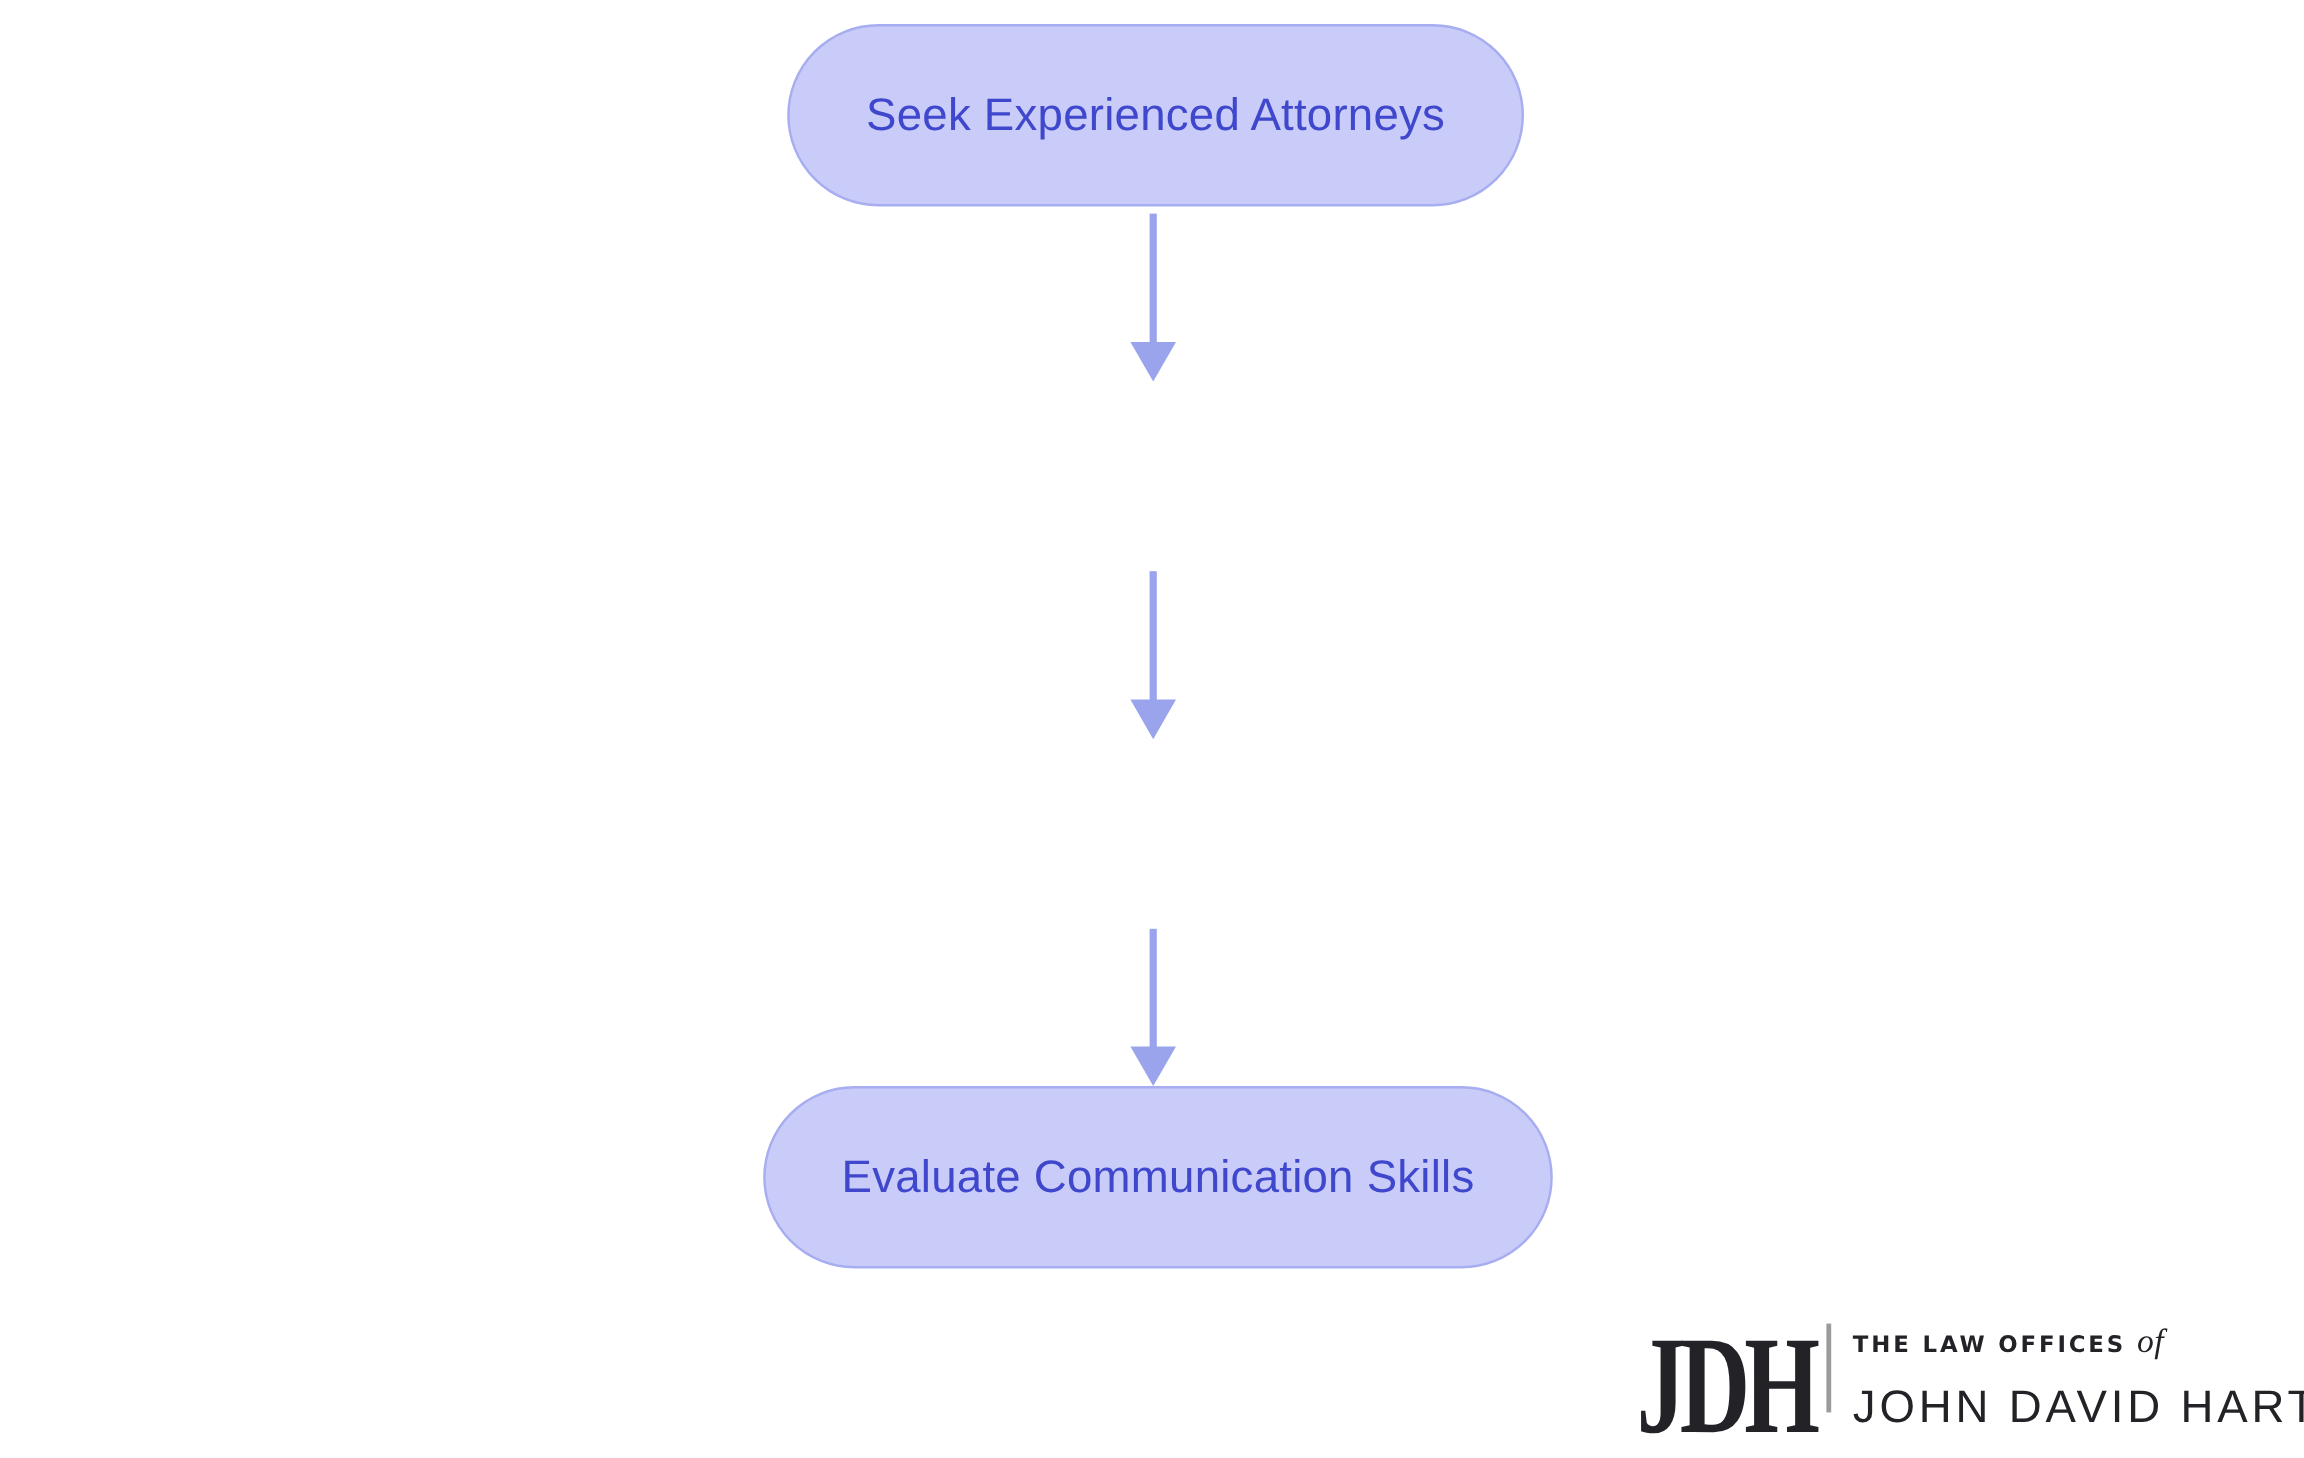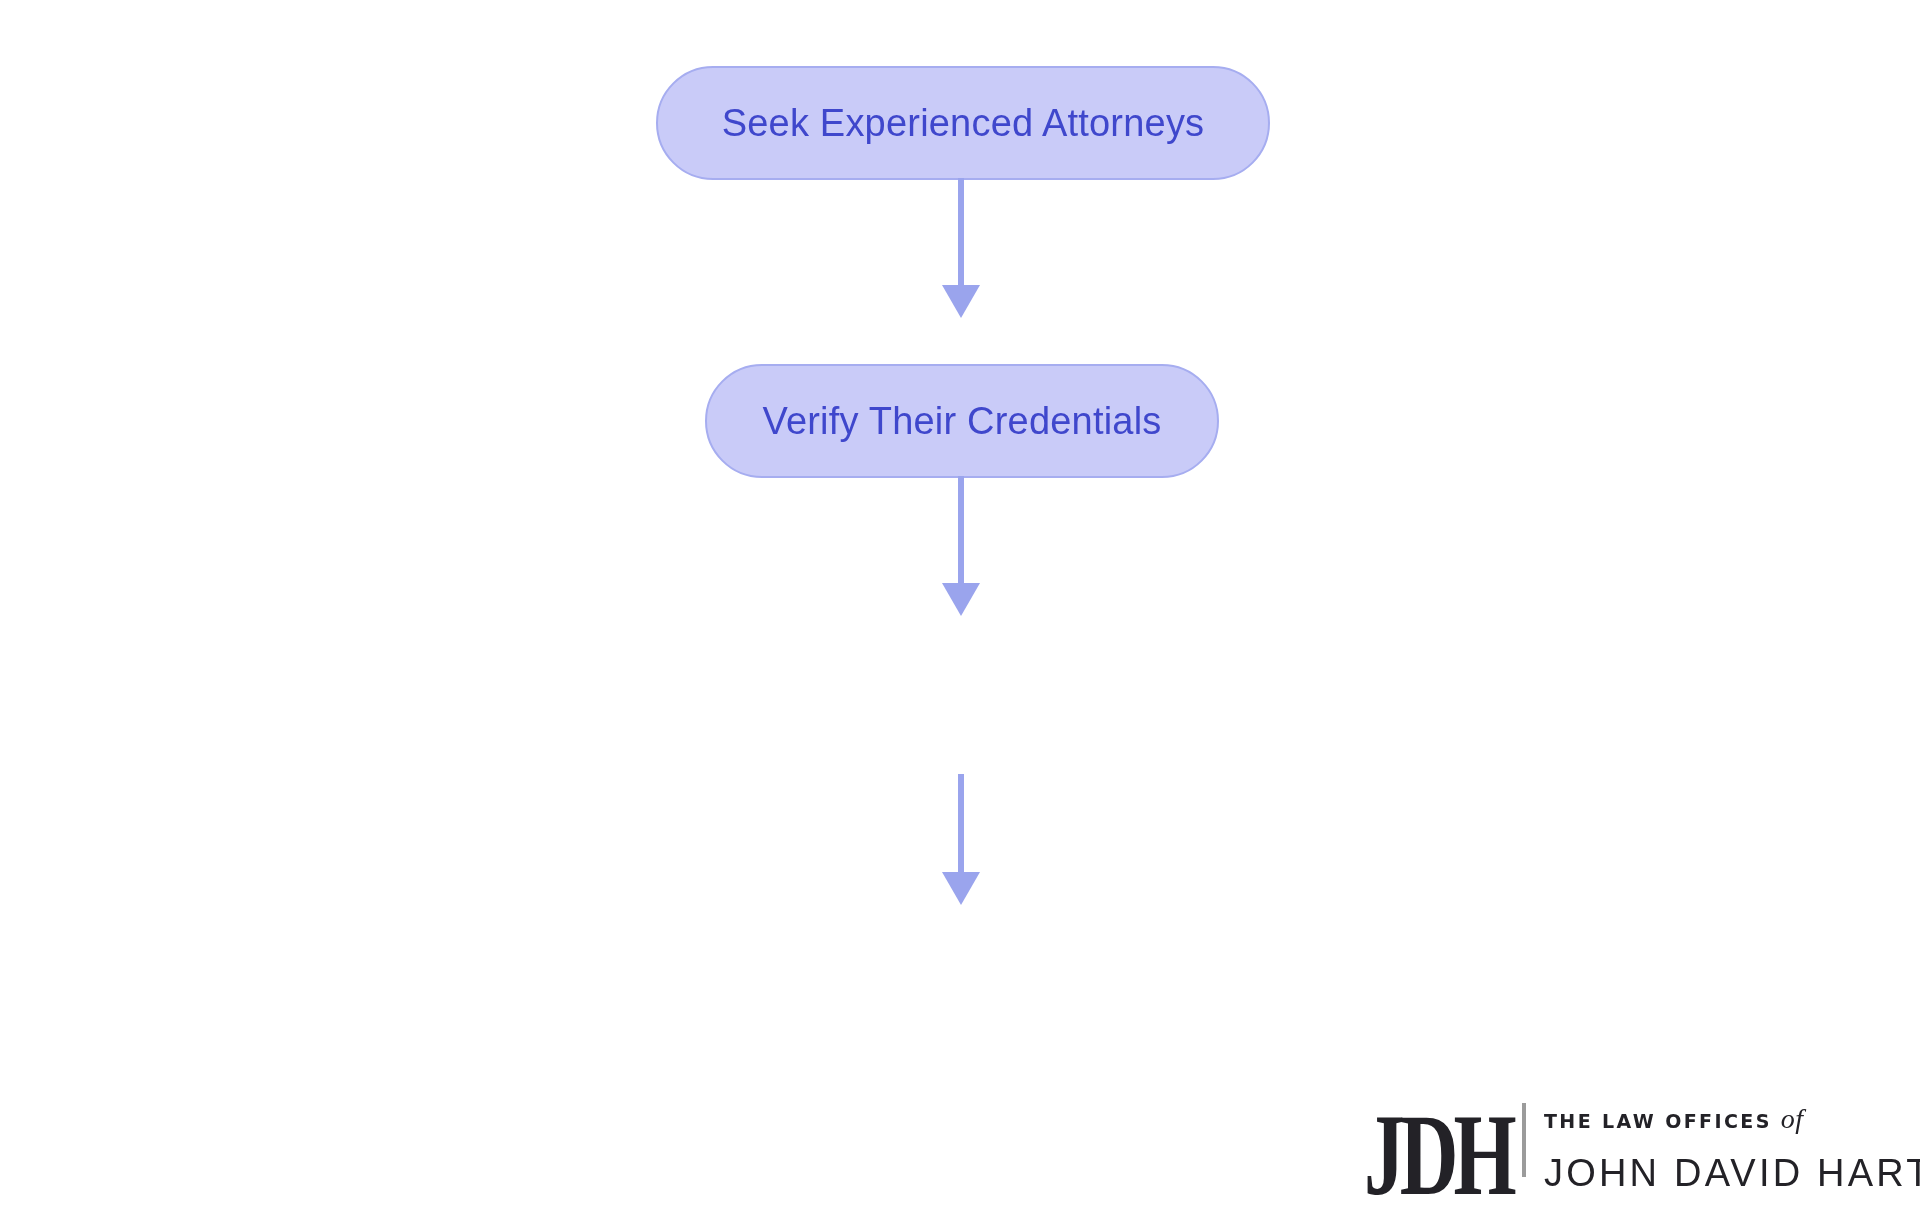--- a/index.html
+++ b/index.html
@@ -13,32 +13,31 @@
     height: 1215px;
     background: var(--page-bg, #ffffff);
     overflow: hidden;
     font-family: "Liberation Sans", sans-serif;
   }
 
   
   .flow-node {
     position: absolute;
     box-sizing: border-box;
-    height: 114px;
+    height: 152px;
     border-radius: 79px;
     background: var(--node-fill, #c9cbf8);
     border: 2.5px solid var(--node-border, #a6adf0);
     display: flex;
     align-items: center;
     justify-content: center;
     color: var(--node-text, #3f47cc);
     font-size: 38px;
     letter-spacing: 0.2px;
     white-space: nowrap;
-    margin-top: 46px;
   }
   .node-1 { left: 656px; top:  20px; width: 614px; }
   .node-2 { left: 705px; top: 318px; width: 514px; }
   .node-3 { left: 692px; top: 616px; width: 546px; }
   .node-4 { left: 636px; top: 905px; width: 658px; }
 
   
   .flow-arrow {
     position: absolute;
     left: 942px;
@@ -132,35 +131,35 @@
 
   <div class="flow-node node-1">
     <span>Seek Experienced Attorneys</span>
   </div>
 
   <div class="flow-arrow arrow-1">
     <div class="arrow-stem"></div>
     <div class="arrow-head"></div>
   </div>
 
-  <div class="flow-node node-2">
-    <span>Verify Their Credentials</span>
-  </div>
 
   <div class="flow-arrow arrow-2">
     <div class="arrow-stem"></div>
     <div class="arrow-head"></div>
   </div>
 
 
   <div class="flow-arrow arrow-3">
     <div class="arrow-stem"></div>
     <div class="arrow-head"></div>
   </div>
 
+  <div class="flow-node node-4">
+    <span>Evaluate Communication Skills</span>
+  </div>
 
   <div class="logo">
     <div class="logo-monogram">JDH</div>
     <div class="logo-divider"></div>
     <div class="logo-textblock">
       <div class="logo-line1">
         <span>THE LAW OFFICES</span>
         <span class="of">of</span>
       </div>
       <div class="logo-line2">JOHN DAVID HART</div>

